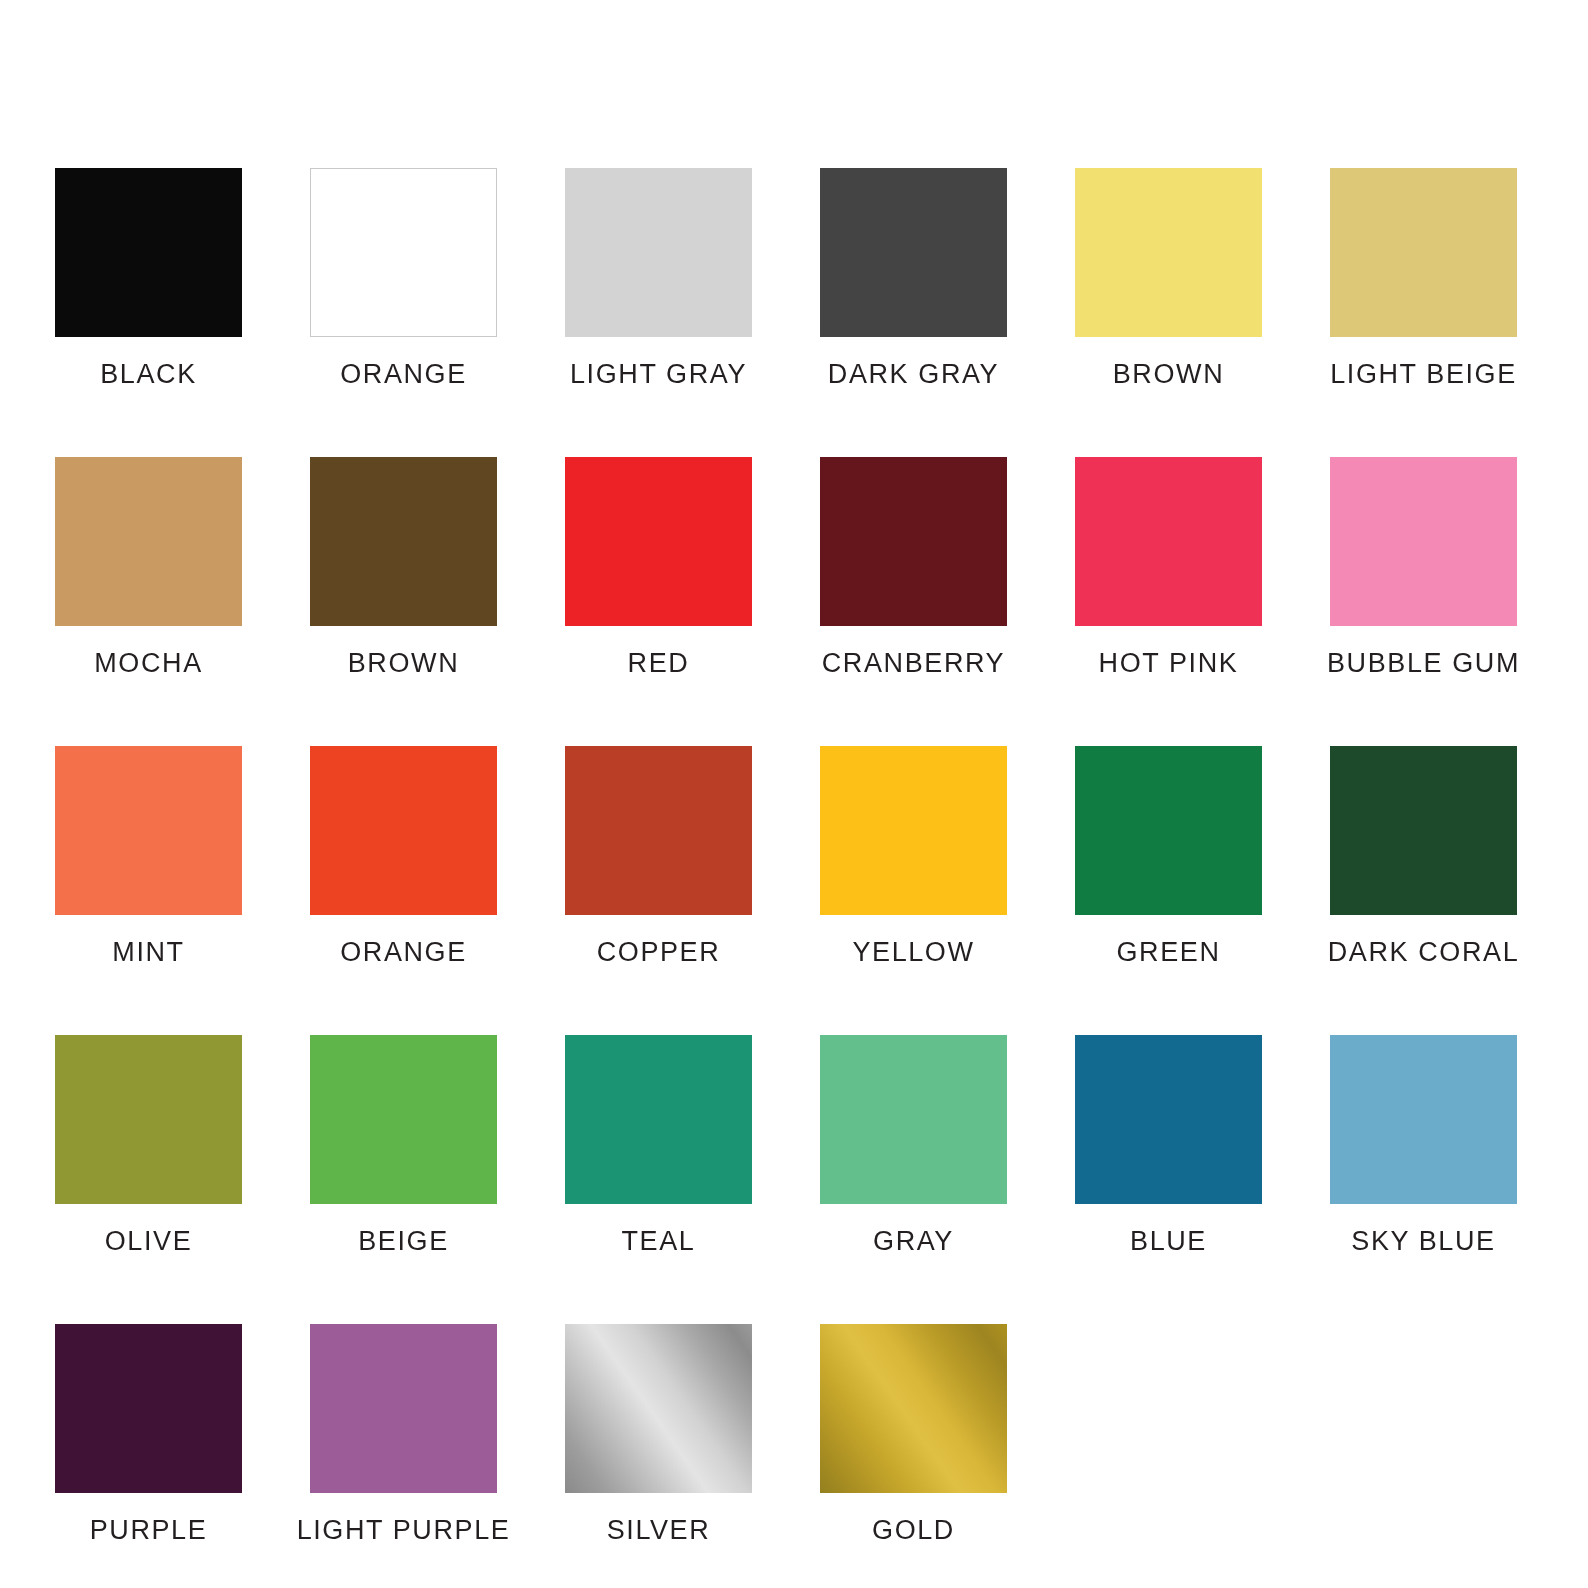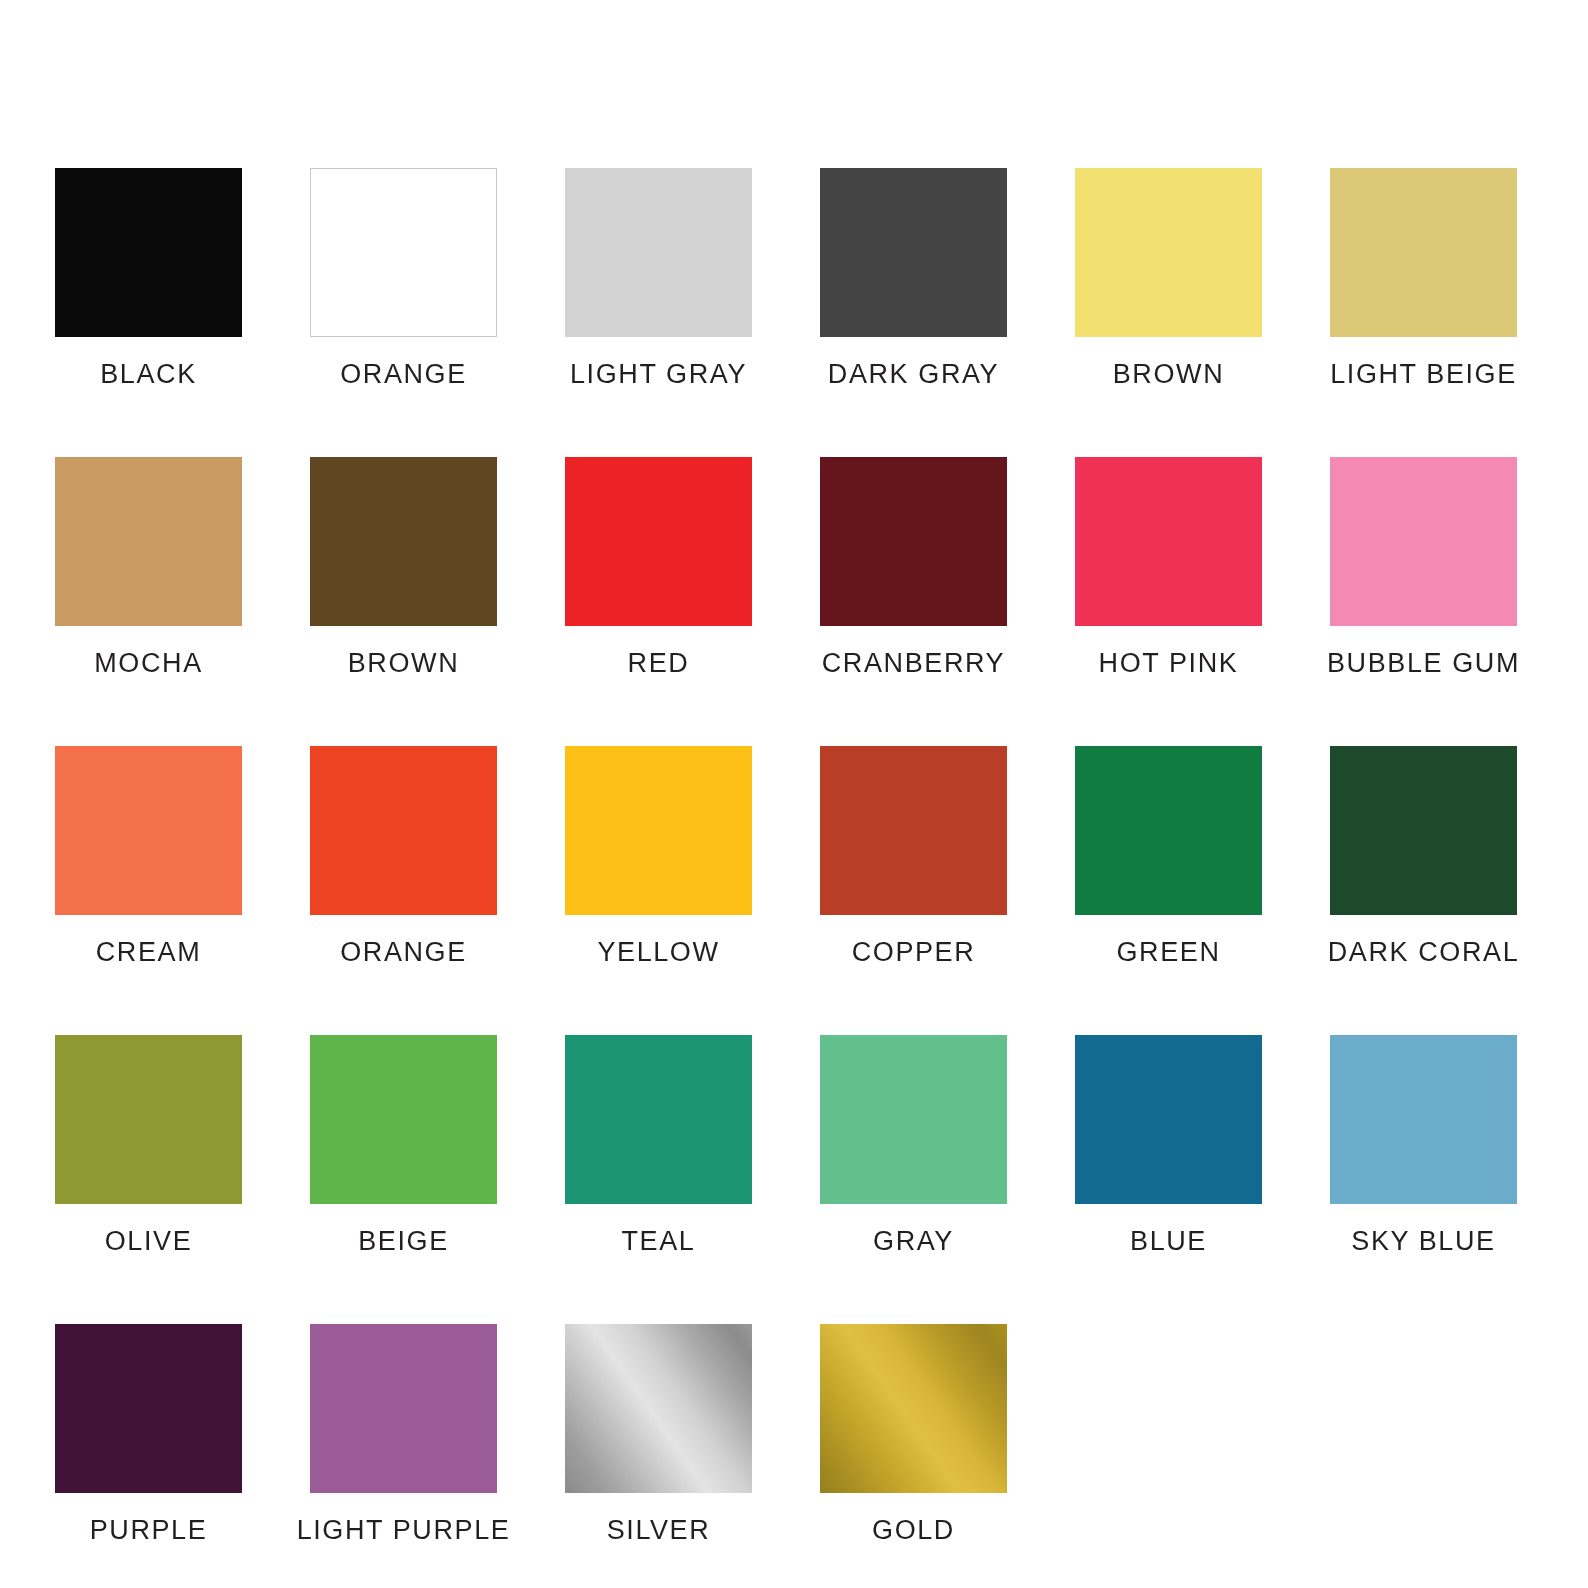--- a/index.html
+++ b/index.html
@@ -112,33 +112,33 @@
       <div class="swatch-cell">
         <div class="swatch-chip" style="background-color: rgb(238, 49, 85);"></div>
         <div class="swatch-label">HOT PINK</div>
       </div>
       <div class="swatch-cell">
         <div class="swatch-chip" style="background-color: rgb(244, 137, 182);"></div>
         <div class="swatch-label">BUBBLE GUM</div>
       </div>
       <div class="swatch-cell">
         <div class="swatch-chip" style="background-color: rgb(244, 112, 75);"></div>
-        <div class="swatch-label">CREAM</div>
+        <div class="swatch-label">MINT</div>
       </div>
       <div class="swatch-cell">
         <div class="swatch-chip" style="background-color: rgb(238, 67, 34);"></div>
         <div class="swatch-label">ORANGE</div>
       </div>
       <div class="swatch-cell">
+        <div class="swatch-chip" style="background-color: rgb(185, 62, 37);"></div>
+        <div class="swatch-label">COPPER</div>
+      </div>
+      <div class="swatch-cell">
         <div class="swatch-chip" style="background-color: rgb(252, 192, 22);"></div>
         <div class="swatch-label">YELLOW</div>
-      </div>
-      <div class="swatch-cell">
-        <div class="swatch-chip" style="background-color: rgb(185, 62, 37);"></div>
-        <div class="swatch-label">COPPER</div>
       </div>
       <div class="swatch-cell">
         <div class="swatch-chip" style="background-color: rgb(17, 124, 66);"></div>
         <div class="swatch-label">GREEN</div>
       </div>
       <div class="swatch-cell">
         <div class="swatch-chip" style="background-color: rgb(28, 74, 42);"></div>
         <div class="swatch-label">DARK CORAL</div>
       </div>
       <div class="swatch-cell">

